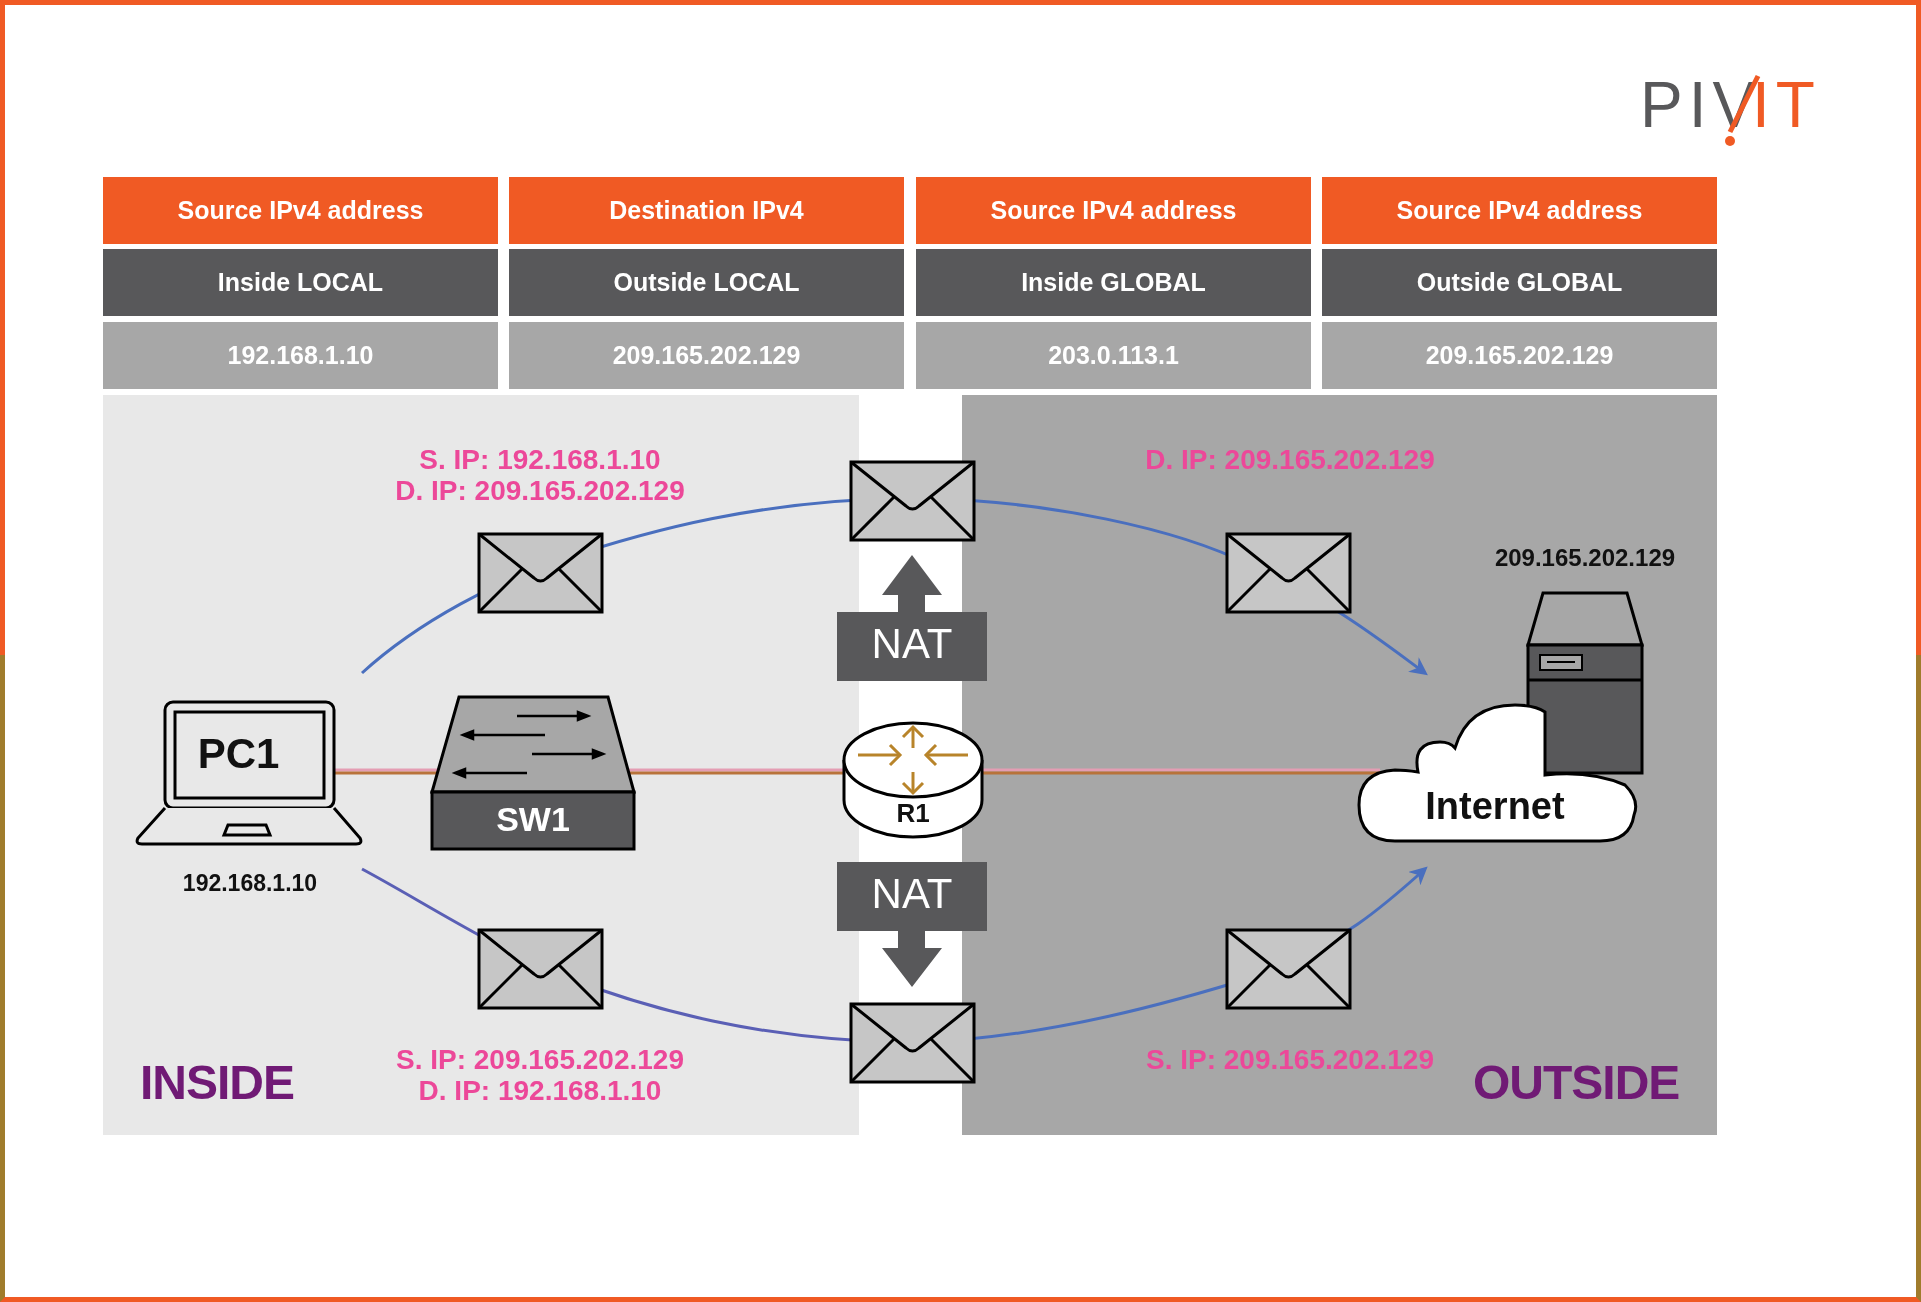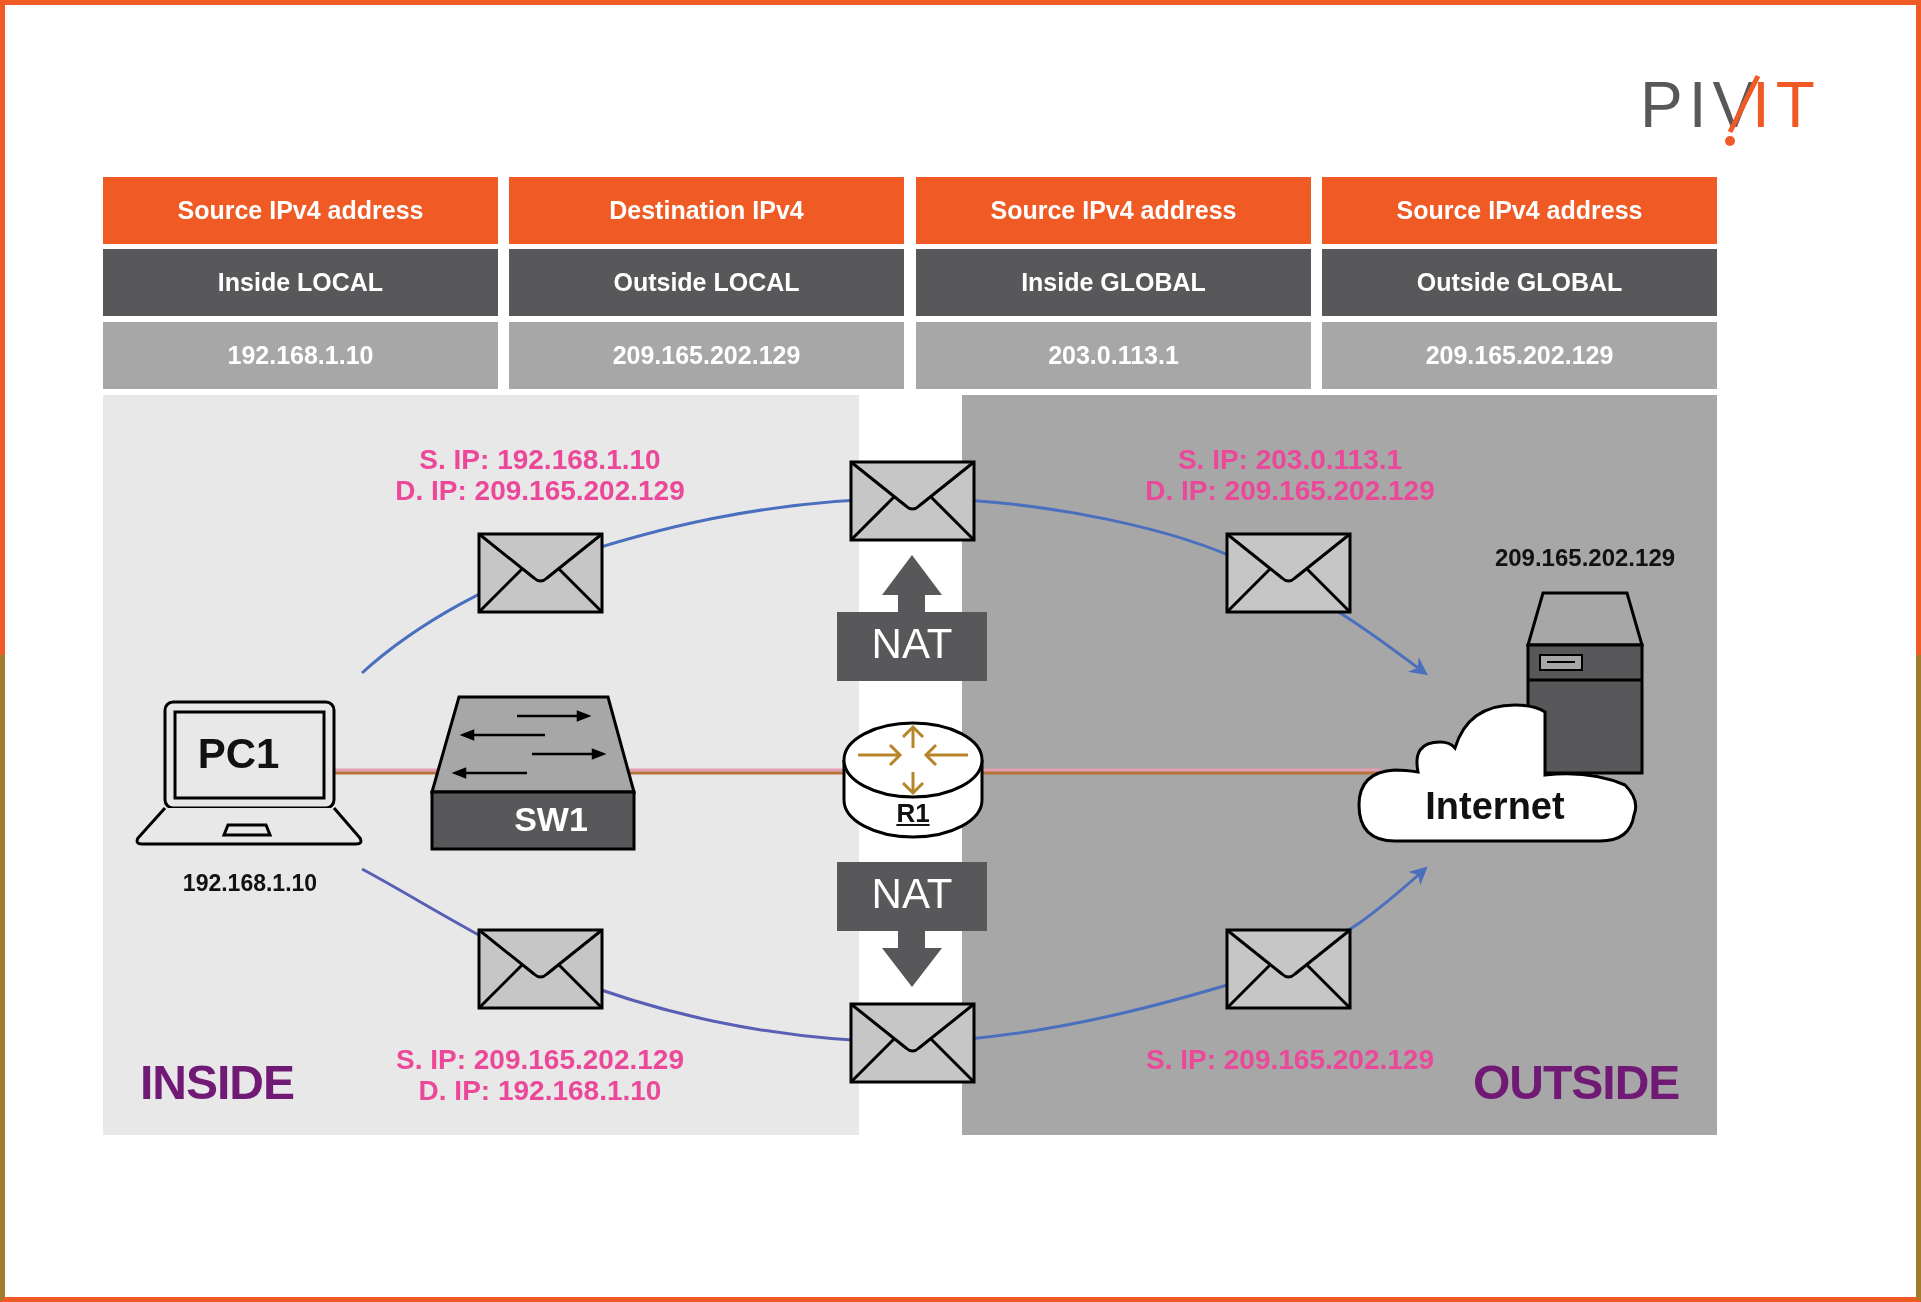--- a/index.html
+++ b/index.html
@@ -146,31 +146,30 @@
   <path d="M1395,841 Q1359,841 1359,805 Q1359,772 1395,770 Q1405,770 1418,772
            Q1412,742 1440,742 Q1450,742 1455,748 Q1468,705 1515,705 Q1535,705 1545,712
            L1545,775 Q1590,770 1625,785 Q1640,800 1634,815 Q1630,841 1600,841 Z" fill="#ffffff" stroke="#000" stroke-width="3"></path>
 </svg>
 
 <div class="nat-text" style="left:837px;top:620px;">NAT</div>
 <div class="nat-text" style="left:837px;top:870px;">NAT</div>
 
 <div class="node-label" style="left:175px;top:730px;width:127px;font-size:42px;">PC1</div>
 <div class="node-label" style="left:150px;top:870px;width:200px;font-size:23px;">192.168.1.10</div>
-<div class="node-label" style="left:450px;top:800px;width:202px;font-size:34px;color:#ffffff;">SW1</div>
-<div class="node-label" style="left:863px;top:798px;width:100px;font-size:26px;text-decoration:underline;">R1</div>
+<div class="node-label" style="left:432px;top:800px;width:202px;font-size:34px;color:#ffffff;">SW1</div>
+<div class="node-label" style="left:863px;top:798px;width:100px;font-size:26px;">R1</div>
 <div class="node-label" style="left:1380px;top:785px;width:230px;font-size:38px;">Internet</div>
 <div class="node-label" style="left:1465px;top:544px;width:240px;font-size:24px;">209.165.202.129</div>
 
 <div class="pkt-label" style="left:360px;top:444px;">
   <div>S. IP: 192.168.1.10</div>
   <div>D. IP: 209.165.202.129</div>
 </div>
 <div class="pkt-label" style="left:1110px;top:444px;">
-  <div>S. IP: 203.0.113.1</div>
   <div>D. IP: 209.165.202.129</div>
 </div>
 <div class="pkt-label" style="left:360px;top:1044px;">
   <div>S. IP: 209.165.202.129</div>
   <div>D. IP: 192.168.1.10</div>
 </div>
 <div class="pkt-label" style="left:1110px;top:1044px;">
   <div>S. IP: 209.165.202.129</div>
 </div>
 

